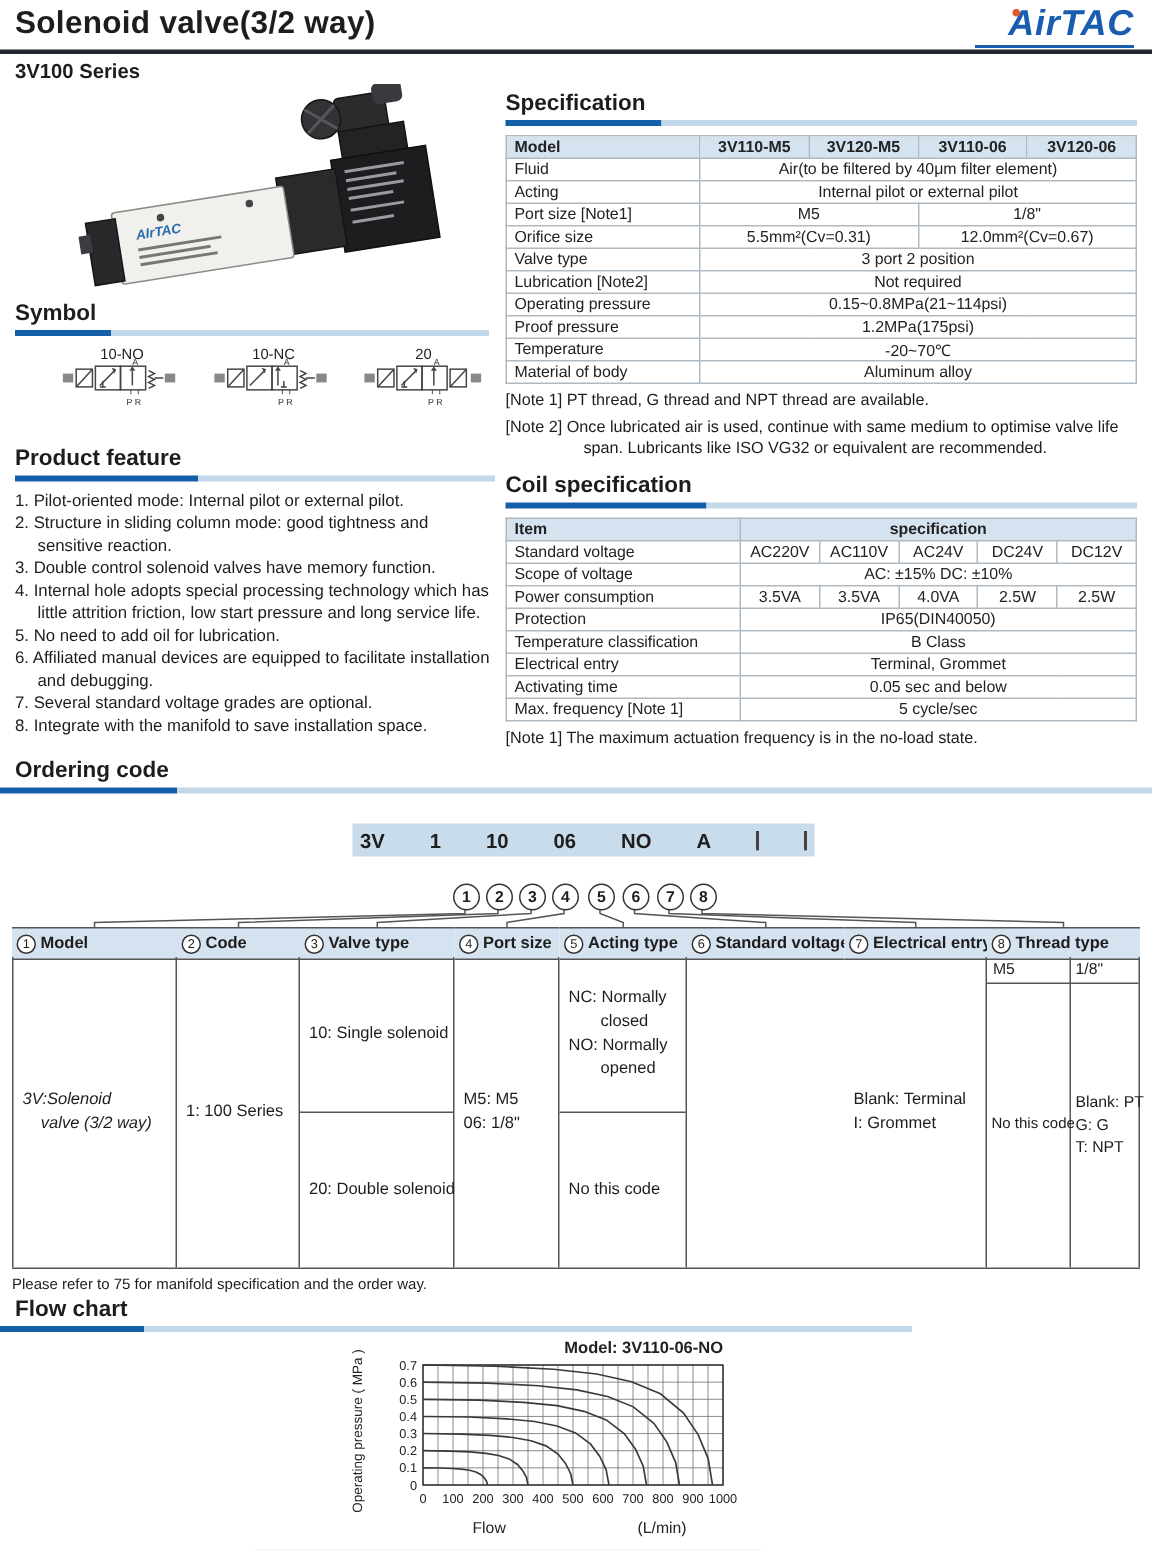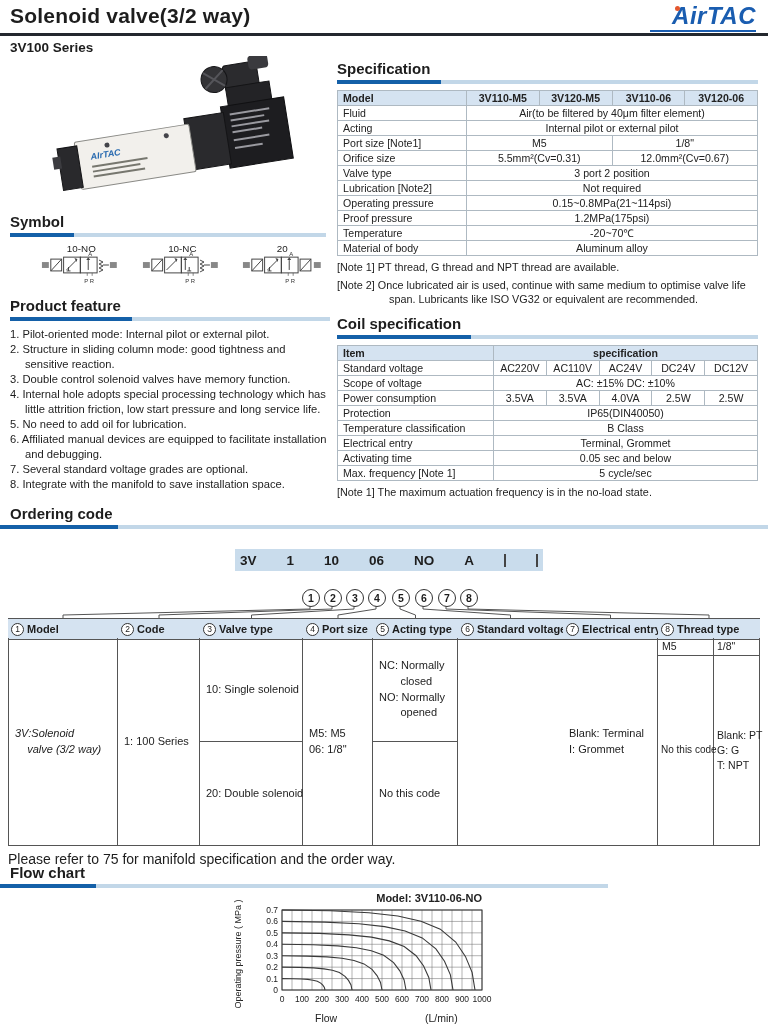--- a/index.html
+++ b/index.html
@@ -13,21 +13,21 @@
   .logo-dot{position:absolute;right:88px;top:6px;width:5px;height:5px;border-radius:50%;background:#e4572e;}
   .header-rule{position:absolute;left:0;top:33px;width:768px;height:3px;background:#23282e;}
   .series{position:absolute;left:10px;top:40px;font-size:13.5px;font-weight:bold;}
   
   .sec-h{font-size:15px;font-weight:bold;margin:0 0 3px 0;}
   .rule{display:flex;height:4px;margin-bottom:6px;}
   .rule .dark{background:#1460a8;}
   .rule .light{background:#c2d7e8;flex:1;}
   
   .photo{position:absolute;left:38px;top:56px;width:286px;height:152px;}
-  .symbol-sec{position:absolute;left:10px;top:213px;width:316px;}
+  .symbol-sec{position:absolute;left:10px;top:200px;width:316px;}
   .symbols{display:flex;gap:14px;margin-left:28px;margin-top:4px;}
   .feature-sec{position:absolute;left:10px;top:297px;width:320px;}
   .feat{font-size:11.2px;line-height:1.34;padding-left:15px;text-indent:-15px;}
   
   .right-col{position:absolute;left:337px;top:60px;width:421px;}
   table.spec{width:421px;border-collapse:collapse;table-layout:fixed;}
   table.spec td{border:1px solid #aeb9c2;font-size:10.6px;height:14px;padding:0 2px;
                 text-align:center;color:#222;overflow:hidden;white-space:nowrap;}
   table.spec td.lbl{text-align:left;padding-left:5px;}
   table.spec tr.head td{background:#d5e3f1;font-weight:bold;}
@@ -52,21 +52,21 @@
             font-size:8.5px;font-weight:normal;align-items:center;justify-content:center;
             margin:0 3px 0 3px;background:#fff;flex:none;}
   .ocol{position:absolute;top:20px;height:207px;border-right:1px solid #555;box-sizing:border-box;}
   .ocol.first{border-left:1px solid #555;font-style:italic;}
   .ocell{position:absolute;left:0;width:100%;display:flex;flex-direction:column;justify-content:center;
          box-sizing:border-box;padding-left:6px;white-space:pre;line-height:1.45;}
   .osplit{border-top:1px solid #555;}
   .osub-h{position:absolute;left:0;top:0;height:18px;width:100%;border-bottom:1px solid #555;
           box-sizing:border-box;font-size:10.5px;}
   .obottom{position:absolute;left:8px;top:340px;width:752px;border-top:1.5px solid #555;}
-  .order-note{position:absolute;left:8px;top:346px;font-size:14px;}
+  .order-note{position:absolute;left:8px;top:346px;font-size:10px;}
   
   .flow-sec{position:absolute;left:0;top:862px;width:608px;height:171px;}
   .flow-sec .sec-h{margin-left:10px;padding-top:2px;}
   .chart-wrap{position:absolute;left:230px;top:28px;width:300px;height:142px;}
   svg text{font-family:"Liberation Sans",sans-serif;}
 </style>
 </head>
 <body>
 
 <div class="page">

